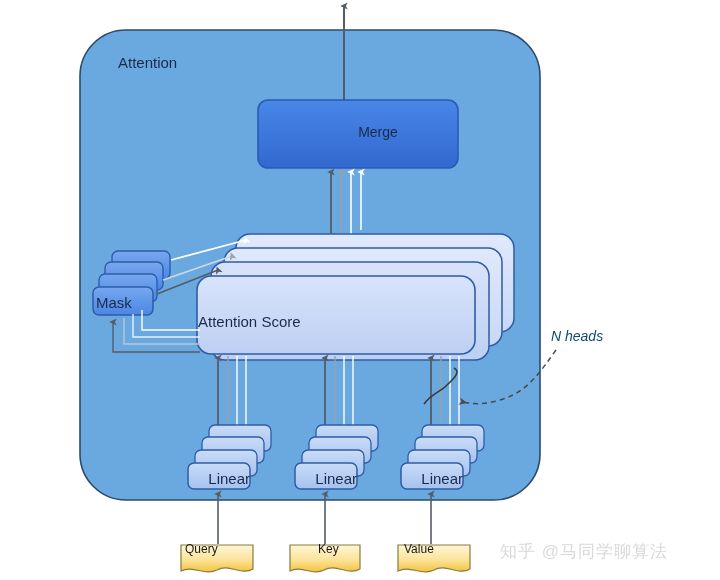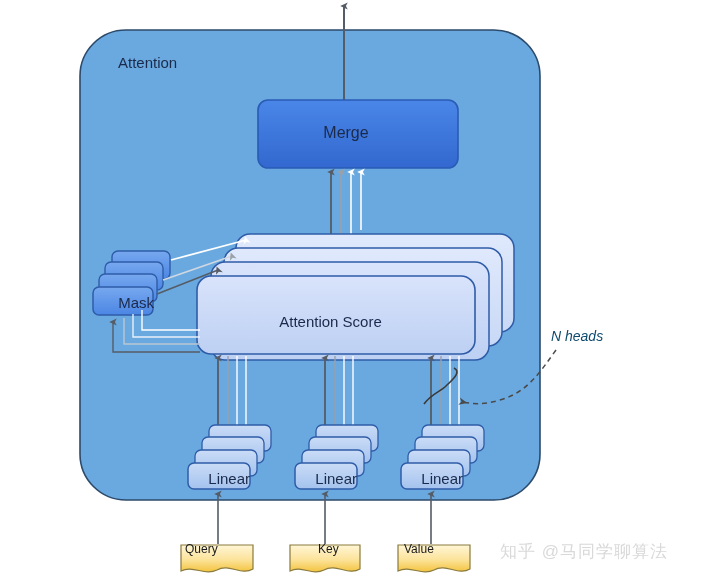--- a/index.html
+++ b/index.html
@@ -2,23 +2,23 @@
 <html><head>
 <meta charset="utf-8">
 <style>
   html,body{margin:0;padding:0;background:#ffffff;}
   body{width:720px;height:580px;overflow:hidden;
        font-family:"Liberation Sans","DejaVu Sans",sans-serif;}
   #stage{position:relative;width:720px;height:580px;}
   #stage svg{position:absolute;left:0;top:0;}
   .lbl{position:absolute;color:#1b2a4a;white-space:nowrap;pointer-events:none;text-align:center;}
   #attention-title{left:118px;top:54px;font-size:15px;}
-  #merge-label{left:258px;top:124px;width:176px;text-align:center;font-size:16px;}
-  #score-label{left:198px;top:313px;width:265px;text-align:center;font-size:15px;}
-  #mask-label{left:96px;top:294px;width:58px;text-align:right;font-size:15px;}
+  #merge-label{left:258px;top:124px;width:176px;text-align:center;font-size:14px;padding-left:32px;}
+  #score-label{left:198px;top:313px;width:265px;text-align:left;font-size:15px;}
+  #mask-label{left:96px;top:294px;width:58px;text-align:left;font-size:15px;}
   .linear-label{top:470px;width:62px;text-align:right;font-size:15px;}
   #linear-label-q{left:188px;}
   #linear-label-k{left:295px;}
   #linear-label-v{left:401px;}
   .note-label{top:542px;font-size:12px;color:#1a1a1a;}
   #note-label-query{left:185px;}
   #note-label-key{left:297px;margin-left:21px;}
   #note-label-value{left:404px;}
   #nheads-label{left:551px;top:328px;font-size:14px;font-style:italic;color:#0c4a6e;}
   #watermark{position:absolute;left:500px;top:540px;font-size:17px;

